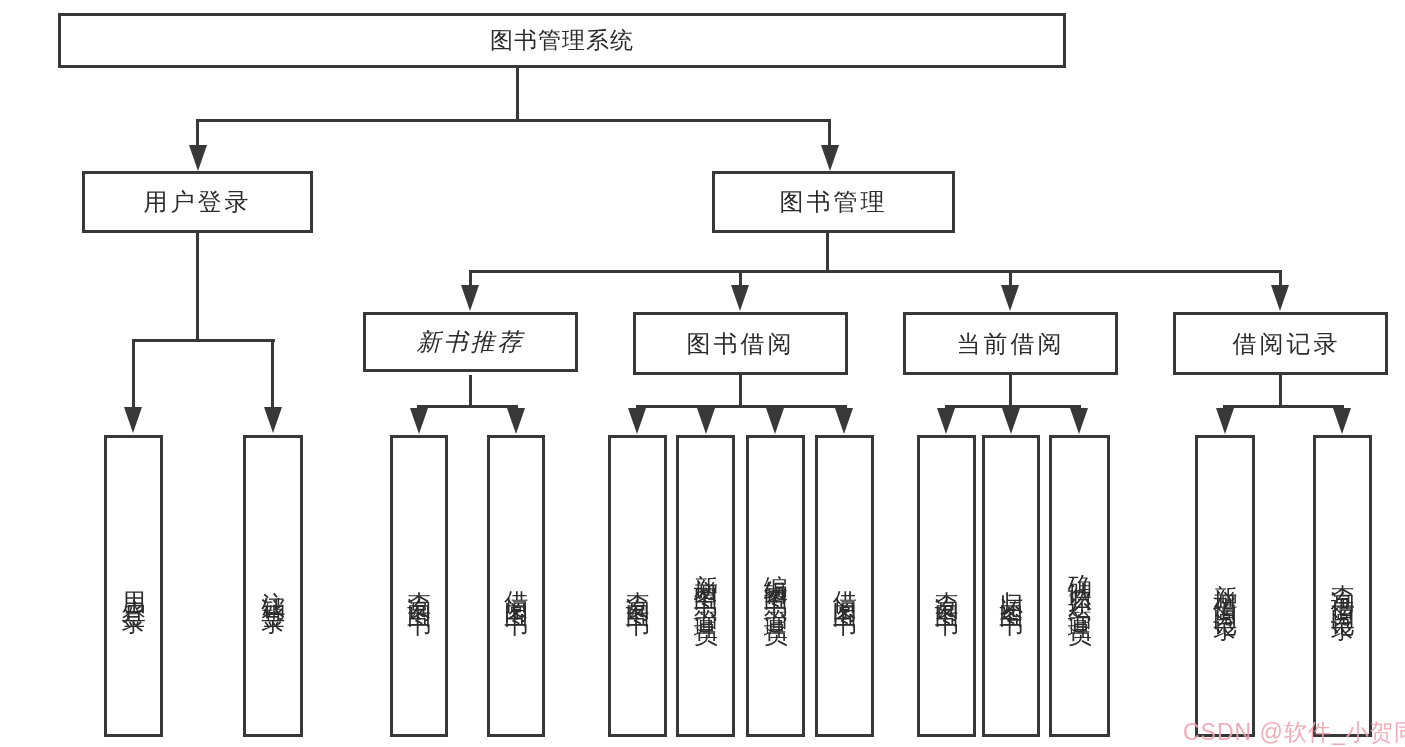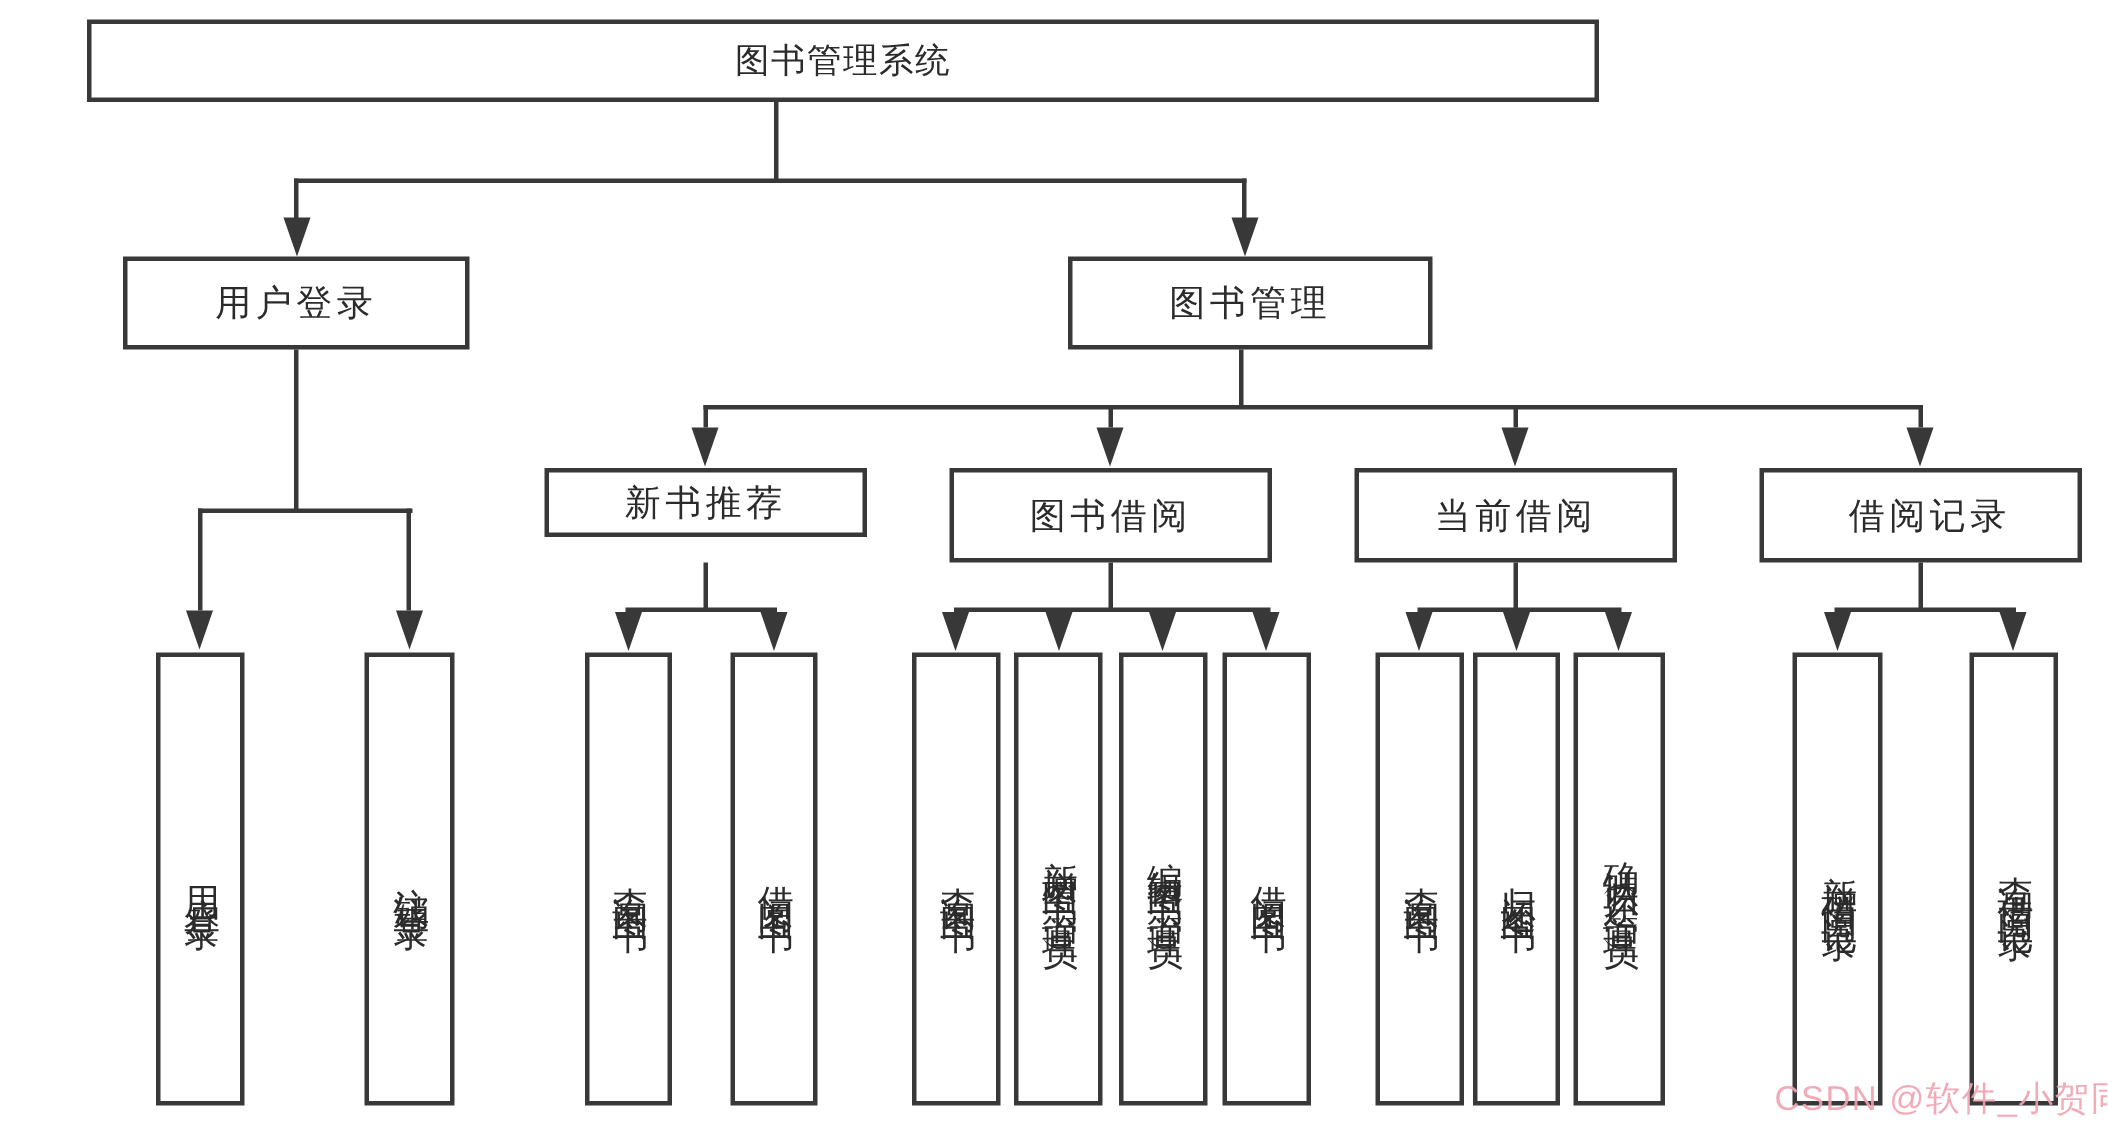--- a/index.html
+++ b/index.html
@@ -67,21 +67,21 @@
   <div class="hline" style="left:469px;top:270px;width:813px;"></div>
   <div class="vline" style="left:469px;top:270px;height:15px;"></div>
   <div class="arrow" style="left:461px;top:285px;"></div>
   <div class="vline" style="left:739px;top:270px;height:15px;"></div>
   <div class="arrow" style="left:731px;top:285px;"></div>
   <div class="vline" style="left:1009px;top:270px;height:15px;"></div>
   <div class="arrow" style="left:1001px;top:285px;"></div>
   <div class="vline" style="left:1279px;top:270px;height:15px;"></div>
   <div class="arrow" style="left:1271px;top:285px;"></div>
 
-  <div class="node" style="left:363px;top:312px;width:215px;height:46px;">
+  <div class="node" style="left:363px;top:312px;width:215px;height:60px;font-style:italic;">
     <span>新书推荐</span>
   </div>
   <div class="node" style="left:903px;top:312px;width:215px;height:63px;">
     <span>当前借阅</span>
   </div>
   <div class="node" style="left:633px;top:312px;width:215px;height:63px;">
     <span>图书借阅</span>
   </div>
   <div class="node" style="left:1173px;top:312px;width:215px;height:63px;padding-left:12px;">
     <span>借阅记录</span>

